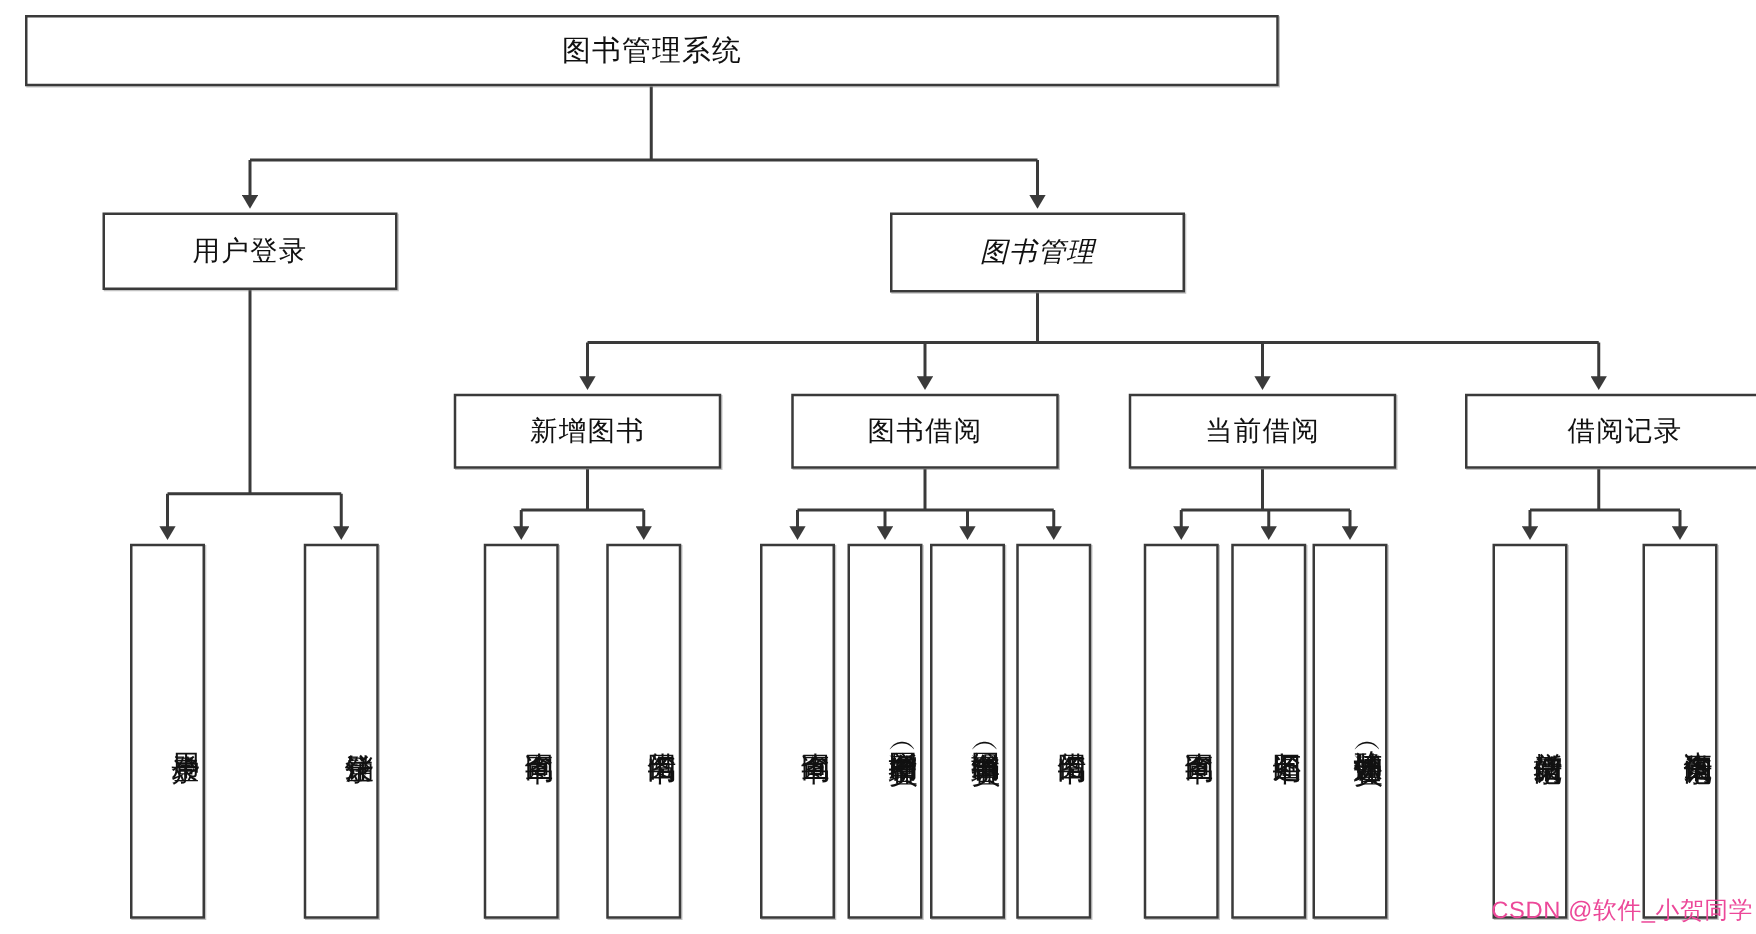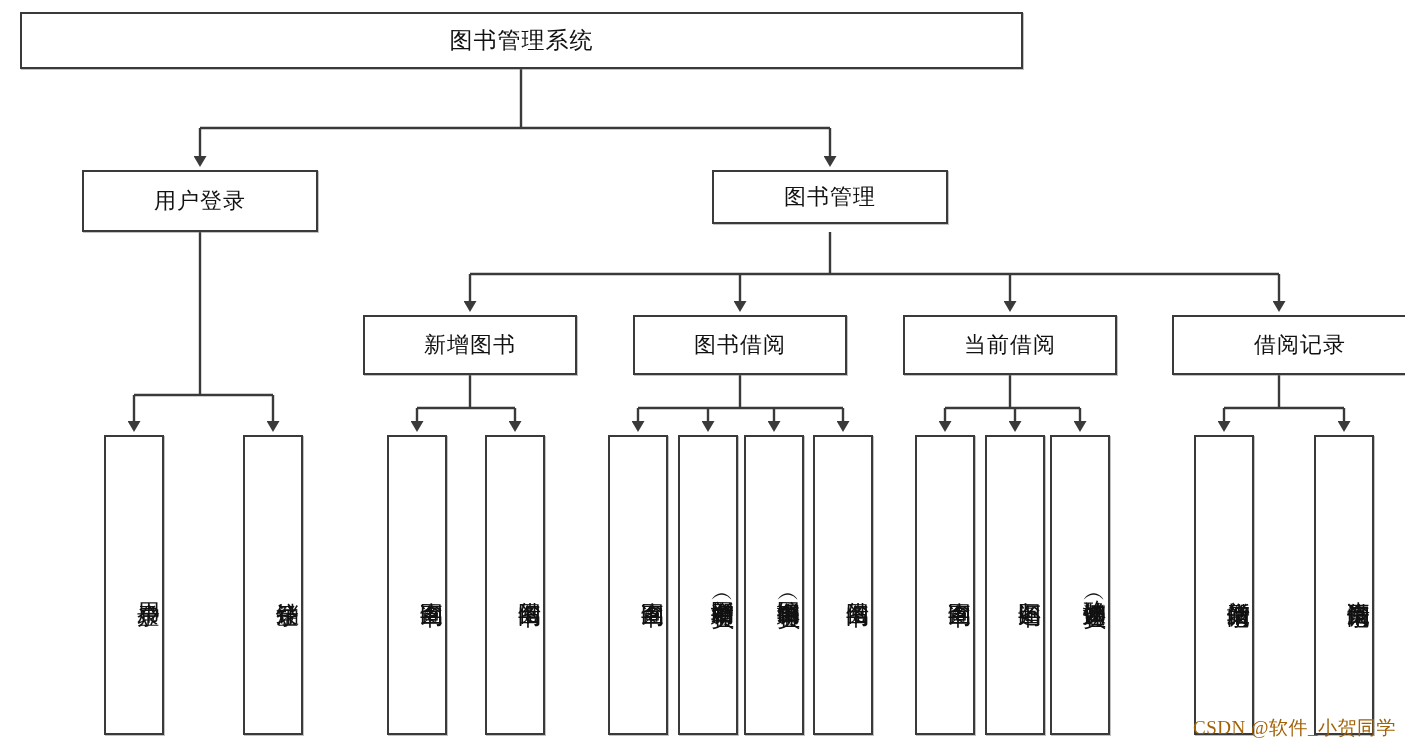--- a/index.html
+++ b/index.html
@@ -56,24 +56,23 @@
     display: block;
     white-space: normal;
     text-align: left;
   }
   .node.root {
     font-size: 23px;
   }
   .watermark {
     position: absolute;
     font-size: 19px;
-    color: #a16207;
+    color: #ec4899;
     white-space: nowrap;
     letter-spacing: 0.5px;
-    font-family: Liberation Serif, serif;
   }
 </style>
 </head>
 <body>
 
 <div id="canvas">
 
   <svg id="wires" viewBox="0 0 1405 747">
     <defs>
       <marker id="arrow" markerWidth="11" markerHeight="13" refX="1" refY="6.5" orient="auto" markerUnits="userSpaceOnUse">
@@ -124,21 +123,21 @@
     </g>
   </svg>
 
   <div class="node horiz root" style="left:20px; top:12px; width:1003px; height:57px;">
     <span>图书管理系统</span>
   </div>
 
   <div class="node horiz" style="left:82px; top:170px; width:236px; height:62px;">
     <span>用户登录</span>
   </div>
-  <div class="node horiz" style="left:712px; top:170px; width:236px; height:54px;">
+  <div class="node horiz" style="left:712px; top:170px; width:236px; height:64px;font-style:italic;">
     <span>图书管理</span>
   </div>
 
   <div class="node horiz" style="left:363px; top:315px; width:214px; height:60px;">
     <span>新增图书</span>
   </div>
   <div class="node horiz" style="left:903px; top:315px; width:214px; height:60px;">
     <span>当前借阅</span>
   </div>
   <div class="node horiz" style="left:633px; top:315px; width:214px; height:60px;">

